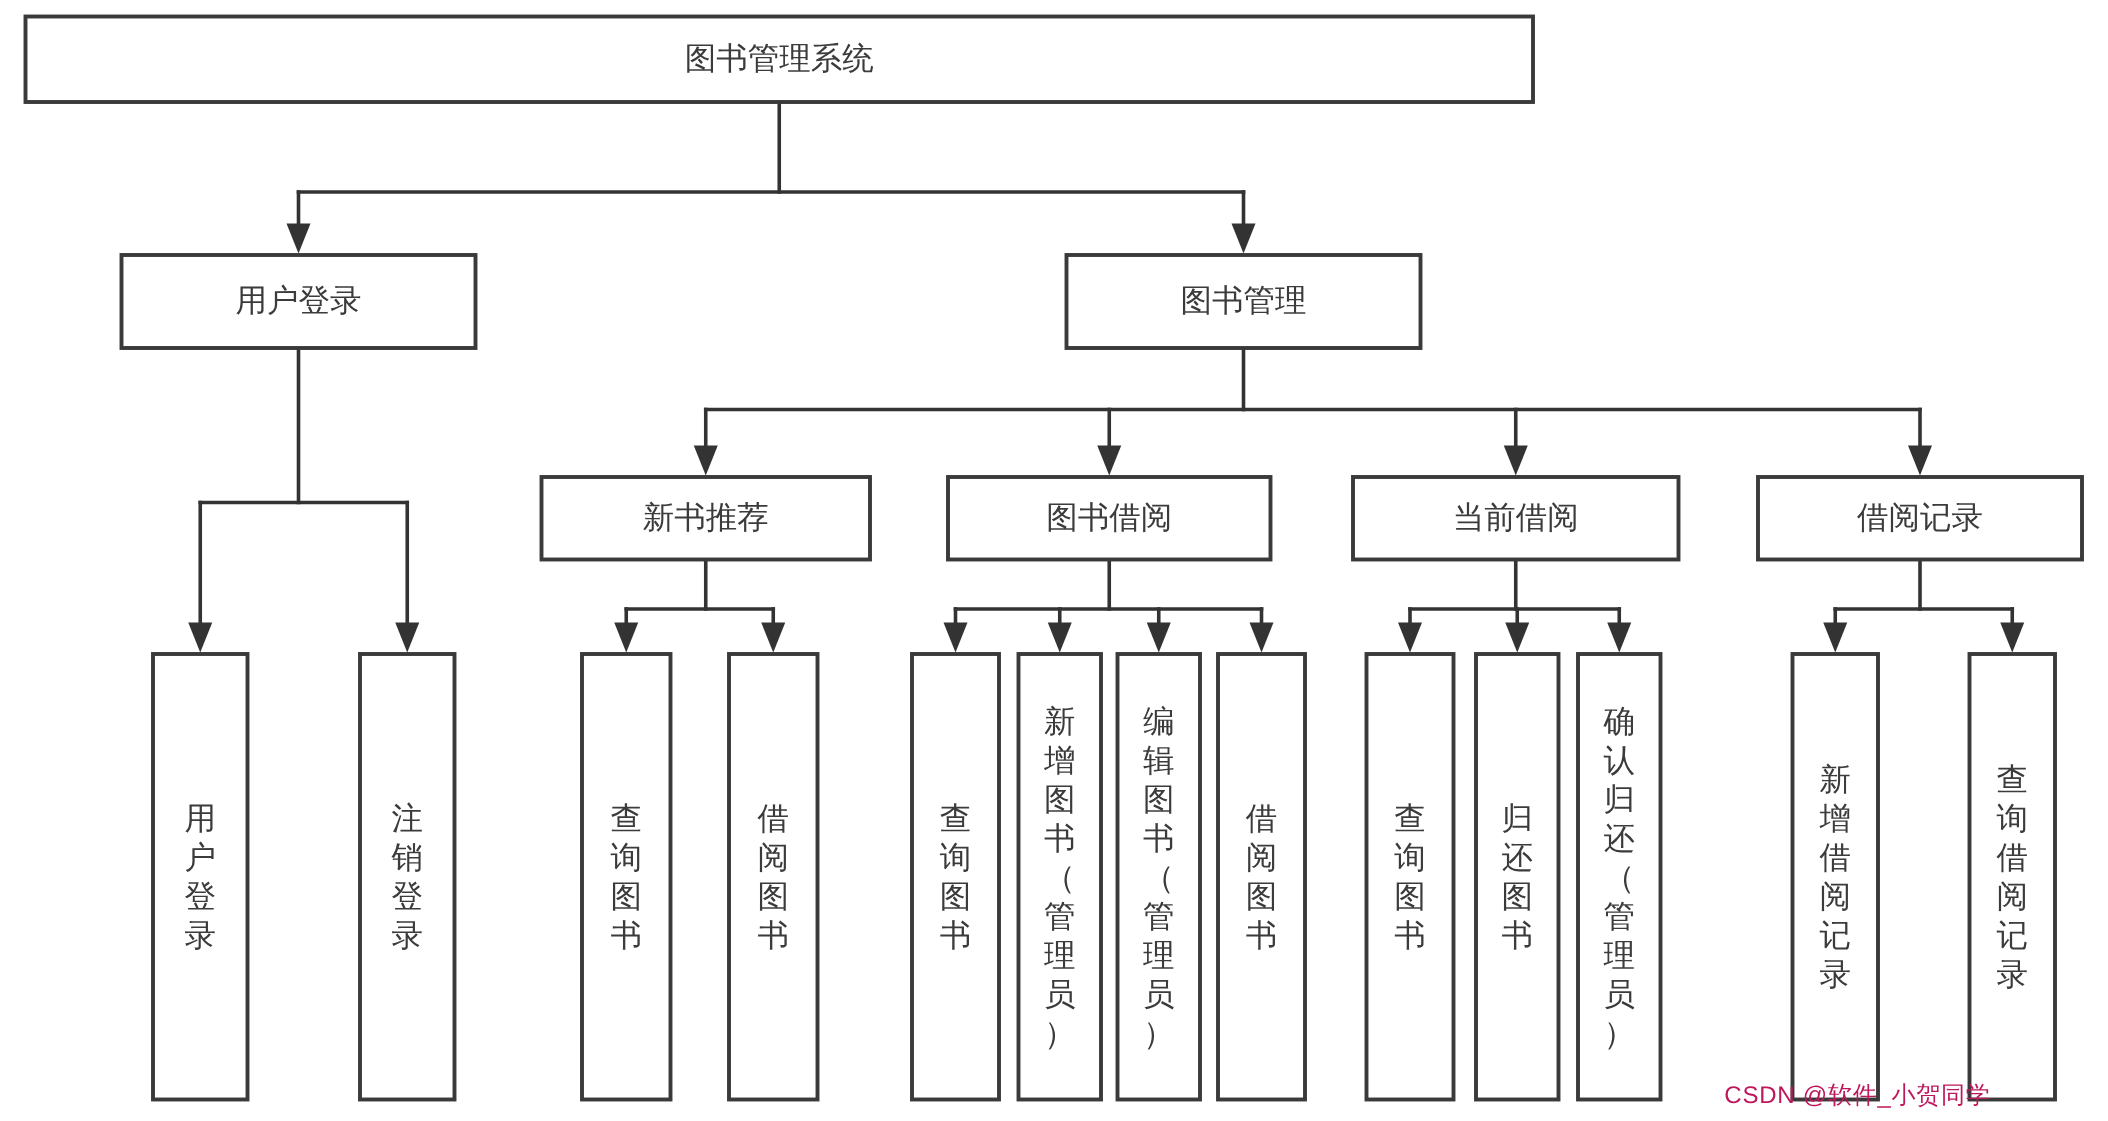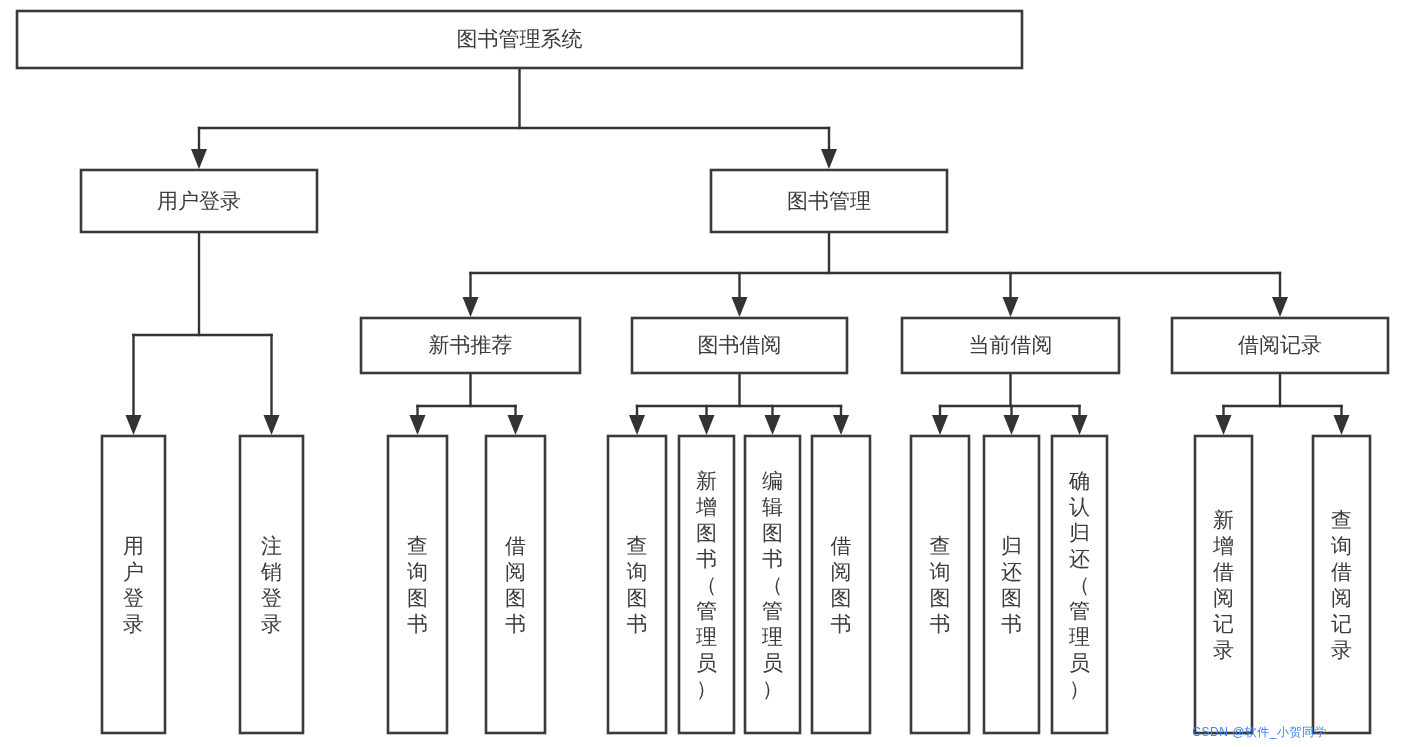--- a/index.html
+++ b/index.html
@@ -51,22 +51,22 @@
     stroke-linecap: square;
   }
   .arrow-head {
     fill: #333333;
     stroke: none;
   }
   .watermark {
     position: absolute;
     right: 8px;
     bottom: 6px;
-    color: #3b82f6;
-    font-size: 12px;
+    color: #be185d;
+    font-size: 16px;
     font-family: "Liberation Sans", "DejaVu Sans", sans-serif;
     letter-spacing: 0.5px;
     white-space: nowrap;
     pointer-events: none;
   }
 </style>
 </head>
 <body>
 
 <div id="diagram-root">

